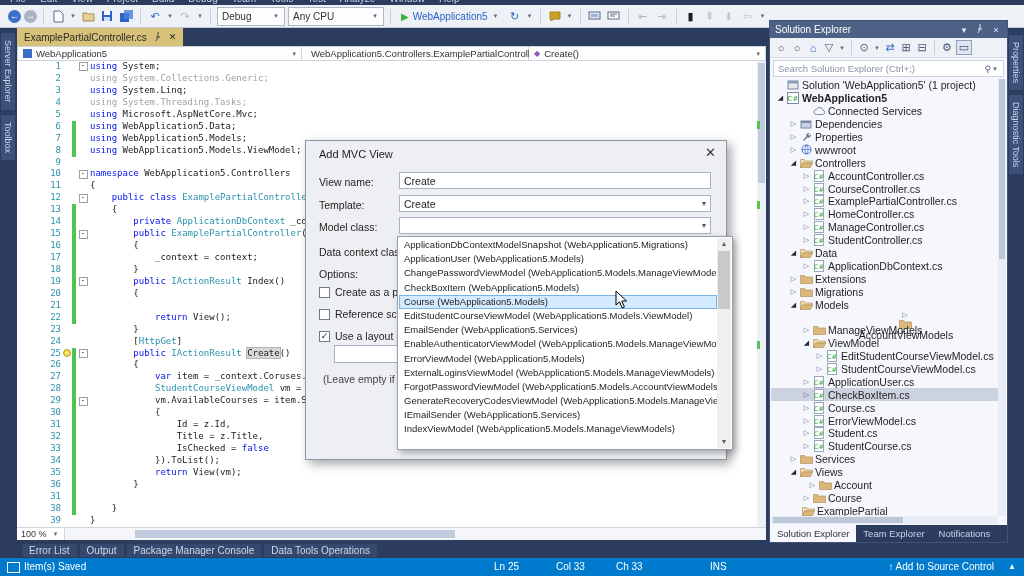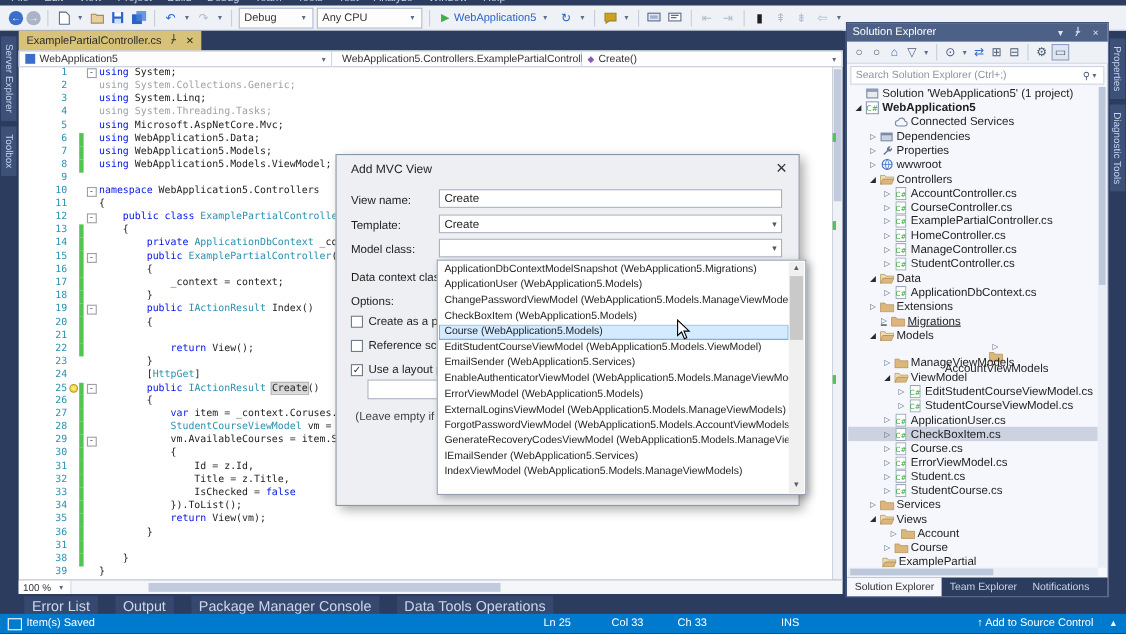--- a/index.html
+++ b/index.html
@@ -103,21 +103,21 @@
   .ti.bold .lbl{font-weight:bold;}
   #se-vscroll{position:absolute;top:58px;right:1px;width:8px;bottom:26px;background:#e9edf5;}
   #se-vscroll .thumb{position:absolute;top:0;left:1px;width:6px;height:180px;background:#bcc7da;}
   #se-hscroll{position:absolute;left:1px;right:9px;bottom:18px;height:8px;background:#e9edf5;}
   #se-hscroll .thumb{position:absolute;top:1px;left:2px;width:130px;height:6px;background:#bcc7da;}
   #se-tabs{position:absolute;left:0;right:0;bottom:0;height:17px;background:#2b3c5e;display:flex;font-size:9.5px;}
   .se-tab{padding:0 7px;color:#c9d4ea;display:flex;align-items:center;}
   .se-tab.active{background:#f5f7fc;color:#333;}
 
   
-  #bottom-tabs{left:0;right:0;bottom:18px;height:15px;background:#2b3c5e;display:flex;gap:16px;padding-left:22px;align-items:center;font-size:13px;color:#cdd7ec;}
+  #bottom-tabs{left:0;right:0;bottom:18px;height:15px;background:#2b3c5e;display:flex;gap:3px;padding-left:22px;align-items:center;font-size:10px;color:#cdd7ec;}
   .btab{padding:1px 7px;background:#35486e;}
   #status-bar{left:0;right:0;bottom:0;height:18px;background:#007acc;color:#fff;font-size:10px;}
   #status-bar .sitem{position:absolute;top:0;height:18px;line-height:18px;}
   #sb-icon{left:7px;top:4px;width:11px;height:9px;border:1px solid #fff;background:transparent;}
 
   #mouse-cursor{left:615px;top:290px;z-index:50;}
 </style>
 </head>
 <body>
 
@@ -499,21 +499,21 @@
         </div>
         <div class="ti" style="padding-left: 17px;">
           <span class="arr">▷</span>
           <span class="nico">
             <svg width="13" height="10">
               <path d="M0.5 1.5h4l1 1.5h7v6.5h-12z" fill="#dcb67a" stroke="#a98a52" stroke-width=".6"></path>
             </svg>
           </span>
           <span class="lbl">Extensions</span>
         </div>
-        <div class="ti" style="padding-left: 27px; text-decoration: underline;">
+        <div class="ti" style="padding-left: 17px;">
           <span class="arr">▷</span>
           <span class="nico">
             <svg width="13" height="10">
               <path d="M0.5 1.5h4l1 1.5h7v6.5h-12z" fill="#dcb67a" stroke="#a98a52" stroke-width=".6"></path>
             </svg>
           </span>
           <span class="lbl">Migrations</span>
         </div>
         <div class="ti" style="padding-left: 17px;">
           <span class="arr" style="color: rgb(42, 42, 42);">◢</span>

